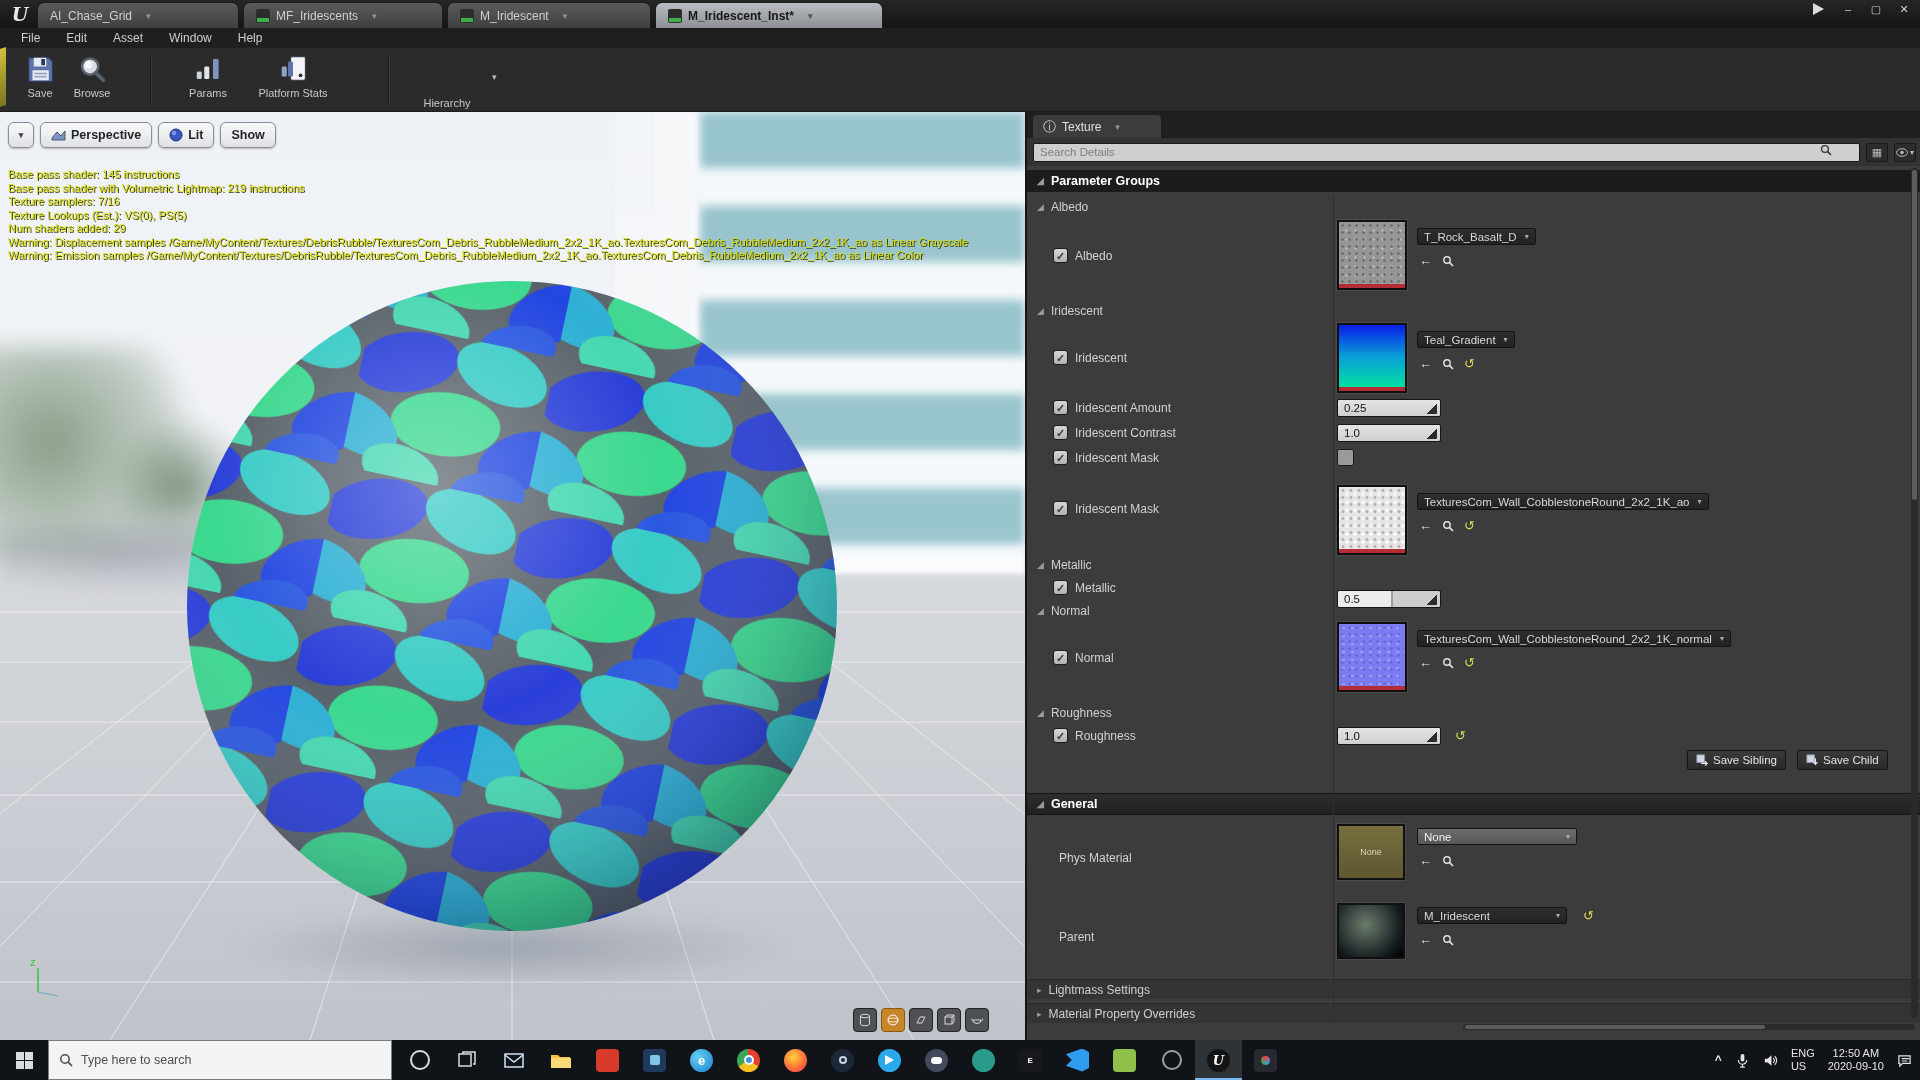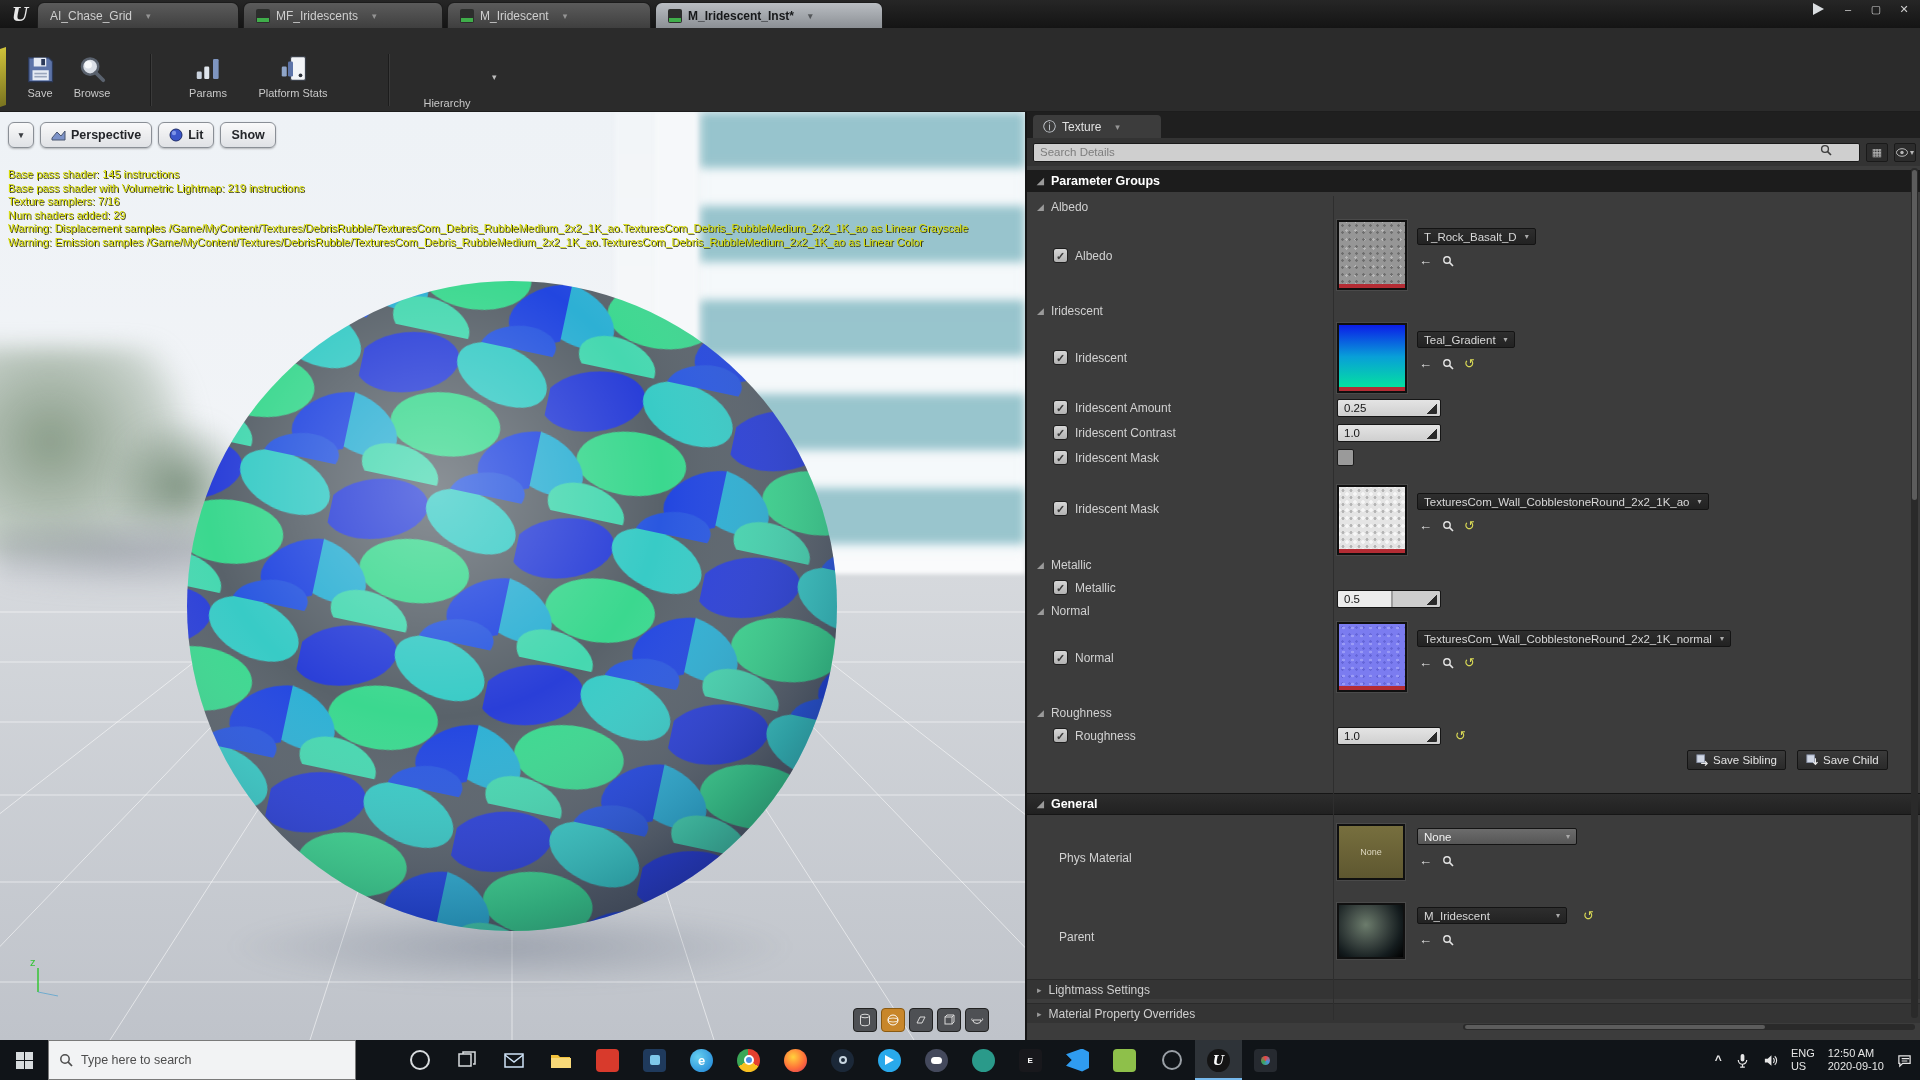--- a/index.html
+++ b/index.html
@@ -165,32 +165,32 @@
   .vscroll .vthumb { position:absolute; left:1px; top:2px; width:5px; height:330px; background:#5c5c5c; border-radius:3px; }
   .hscroll { position:absolute; left:436px; top:912px; width:452px; height:6px; background:#2a2a2a; border-radius:3px; }
   .hscroll .hthumb { position:absolute; left:2px; top:1px; width:300px; height:4px; background:#5c5c5c; border-radius:3px; }
 
   
   .taskbar { position:absolute; left:0; top:1040px; width:1920px; height:40px; background:#101418;
              display:flex; align-items:center; }
   .tb-start { width:48px; height:40px; display:flex; align-items:center; justify-content:center; }
   .win-logo { width:17px; height:17px; display:grid; grid-template-columns:8px 8px; grid-template-rows:8px 8px; gap:1px; }
   .win-logo span { background:#d8dcde; }
-  .tb-search { width:308px; height:40px; background:#f2f3f4; display:flex; align-items:center; gap:8px; padding:0 10px;
+  .tb-search { width:344px; height:40px; background:#f2f3f4; display:flex; align-items:center; gap:8px; padding:0 10px;
                color:#4d4d4d; font-size:12.5px; border:1px solid #7a7a7a; }
   .tb-icons { position:absolute; left:396px; top:0; height:40px; display:flex; align-items:center; }
   .tb-ico { width:47px; height:40px; display:flex; align-items:center; justify-content:center; position:relative; }
   .tb-ico.activeapp { background:#2e3338; box-shadow:inset 0 -2px 0 #76b9ed; }
   .ci { width:23px; height:23px; border-radius:4px; display:flex; align-items:center; justify-content:center;
         font-size:13px; font-weight:bold; color:#fff; }
   .ring { width:20px; height:20px; border:2px solid #d8dcde; border-radius:50%; }
   .circle { border-radius:50%; }
   .tray { position:absolute; right:8px; top:0; height:40px; display:flex; align-items:center; gap:13px; color:#e6e6e6; }
   .tray .txt2 { display:flex; flex-direction:column; align-items:flex-start; justify-content:center; font-size:11px; line-height:13px; }
-  .tray .txt2.r { align-items:flex-start; }
+  .tray .txt2.r { align-items:center; }
   .tray svg { width:15px; height:15px; }
   .caretup { font-size:12px; font-weight:bold; color:#e6e6e6; }
 </style>
 </head>
 <body>
 
 <div class="screen">
 
   <div class="tabbar">
     <div class="ue-logo">U</div>
@@ -214,20 +214,27 @@
       <span class="tab-caret">▾</span>
     </div>
     <div class="send-ico"></div>
     <div class="win-controls">
       <div class="win-btn">–</div>
       <div class="win-btn">▢</div>
       <div class="win-btn">✕</div>
     </div>
   </div>
 
+  <div class="menubar">
+    <div class="menu-item">File</div>
+    <div class="menu-item">Edit</div>
+    <div class="menu-item">Asset</div>
+    <div class="menu-item">Window</div>
+    <div class="menu-item">Help</div>
+  </div>
 
   <div class="toolbar">
     <div class="tool-btn" style="left:4px;">
       <svg viewBox="0 0 24 24">
         <path d="M3 3h16l3 3v16H3z" fill="#5d74a8" stroke="#2c3a5a"></path>
         <rect x="7" y="3" width="10" height="7" fill="#e6ebf4"></rect>
           <rect x="13" y="4" width="3" height="5" fill="#2c3a5a"></rect>
         <rect x="6" y="13" width="13" height="8" fill="#e6ebf4"></rect>
         <rect x="7.5" y="15" width="10" height="1.3" fill="#9aa6bc"></rect>
           <rect x="7.5" y="17.5" width="10" height="1.3" fill="#9aa6bc"></rect>
@@ -347,20 +354,21 @@
         </div>
         <div class="vp-btn">
           <span>Show</span>
         </div>
       </div>
 
       <div class="stats">
         <div>Base pass shader: 145 instructions</div>
         <div>Base pass shader with Volumetric Lightmap: 219 instructions</div>
         <div>Texture samplers: 7/16</div>
+        <div>Texture Lookups (Est.): VS(0), PS(5)</div>
         <div>Num shaders added: 29</div>
         <div>Warning: Displacement samples /Game/MyContent/Textures/DebrisRubble/TexturesCom_Debris_RubbleMedium_2x2_1K_ao.TexturesCom_Debris_RubbleMedium_2x2_1K_ao as Linear Grayscale</div>
         <div>Warning: Emission samples /Game/MyContent/Textures/DebrisRubble/TexturesCom_Debris_RubbleMedium_2x2_1K_ao.TexturesCom_Debris_RubbleMedium_2x2_1K_ao as Linear Color</div>
       </div>
 
       <div class="mesh-btns">
         <div class="mesh-btn">
           <svg viewBox="0 0 14 14">
             <ellipse cx="7" cy="3" rx="4.5" ry="1.8" fill="none" stroke="#d8d8d8"></ellipse>
             <path d="M2.5 3v8a4.5 1.8 0 0 0 9 0V3" fill="none" stroke="#d8d8d8"></path>

